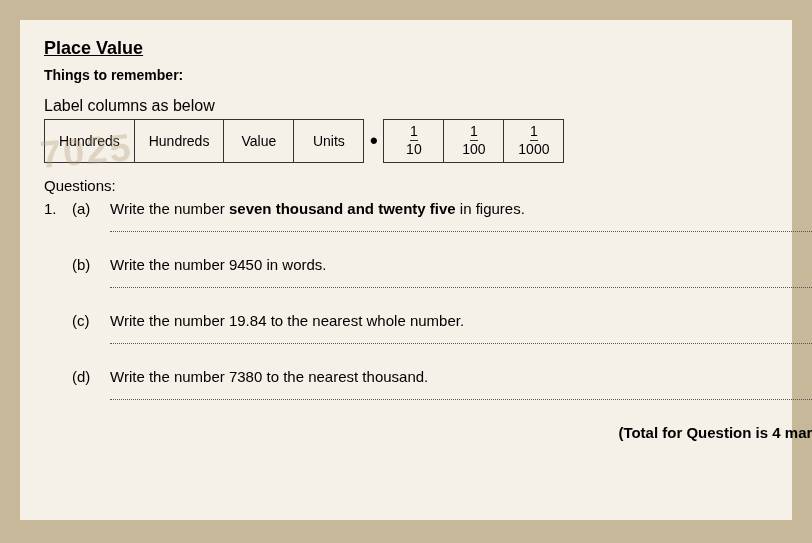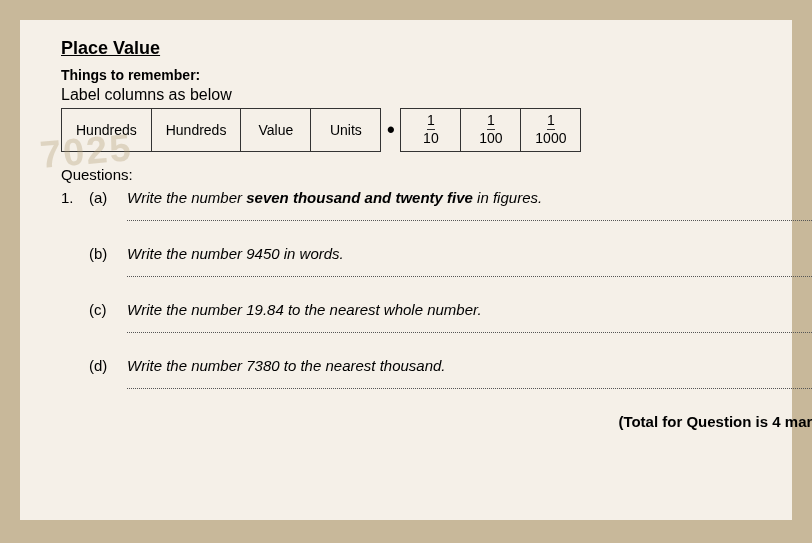--- a/index.html
+++ b/index.html
@@ -6,34 +6,34 @@
     body {
       background: #c8b89a;
       font-family: Arial, sans-serif;
       font-size: 15px;
       padding: 20px;
       min-height: 543px;
       width: 812px;
     }
     .paper {
       background: #f5f0e8;
-      padding: 18px 24px 18px 41px;
+      padding: 18px 24px 18px 24px;
       min-height: 500px;
       position: relative;
     }
     .title {
       font-size: 18px;
       font-weight: bold;
       text-decoration: underline;
       margin-bottom: 8px;
     }
     .things-to-remember {
       font-weight: bold;
       font-size: 14px;
-      margin-bottom: 3px;
+      margin-bottom: 14px;
     }
     .label-columns {
       font-size: 16px;
       margin-bottom: 4px;
     }
     .place-value-table {
       border-collapse: collapse;
       margin-bottom: 14px;
       font-size: 14px;
     }
@@ -71,21 +71,20 @@
       min-width: 28px;
       font-size: 15px;
     }
     .q-letter {
       min-width: 38px;
       font-size: 15px;
     }
     .q-text {
       font-size: 15px;
       flex: 1;
-      font-style: italic;
     }
     .q-text b { font-weight: bold; }
     .dotted-line {
       border-bottom: 1px dotted #555;
       width: 100%;
       margin-top: 14px;
       margin-bottom: 2px;
       position: relative;
     }
     .mark {

